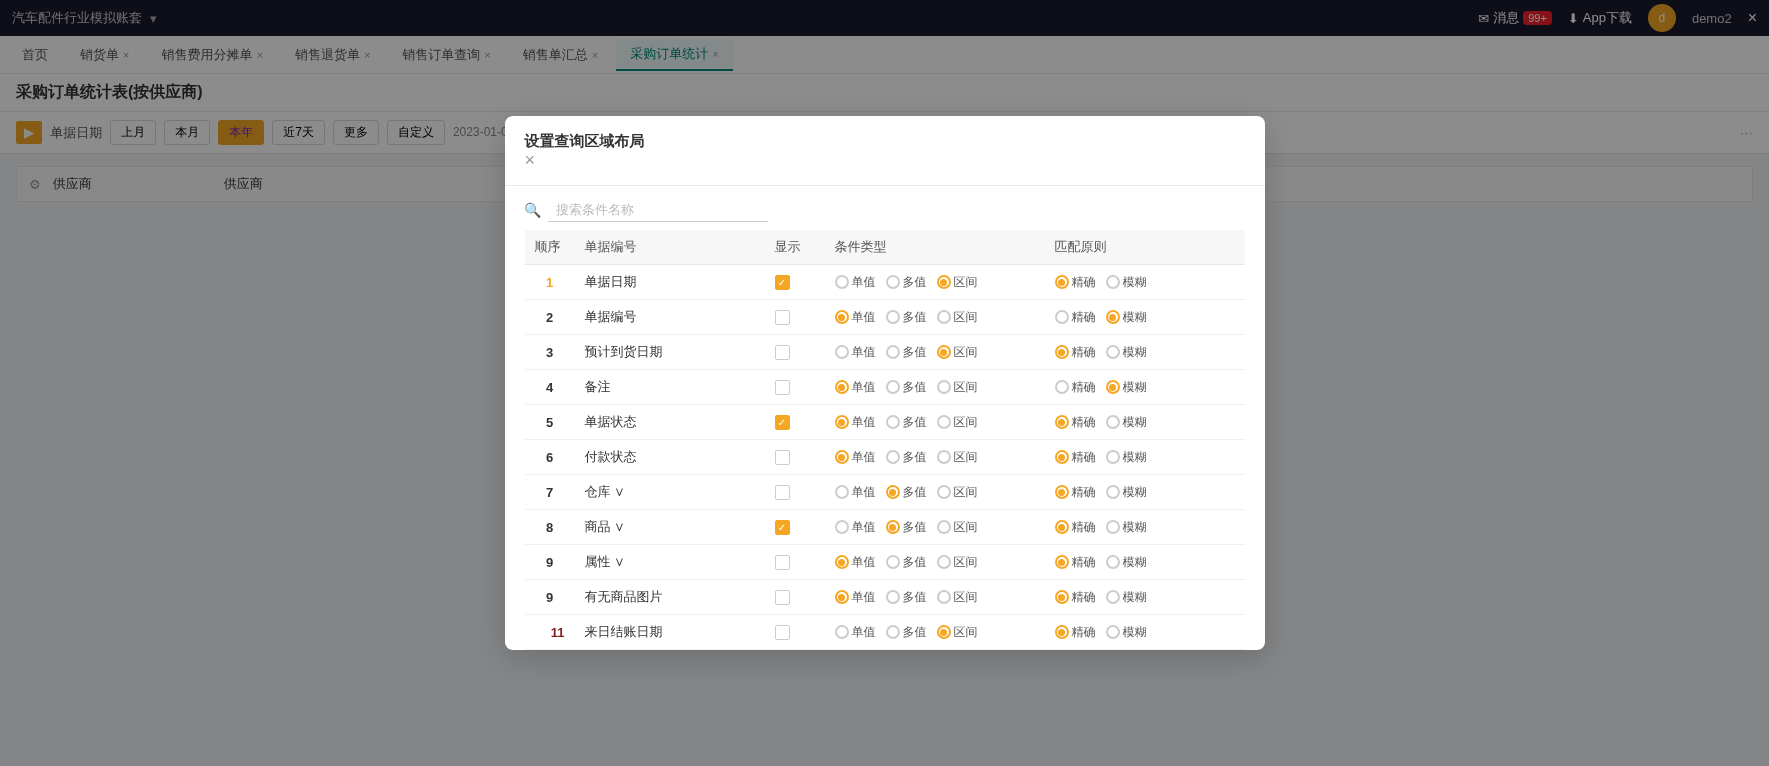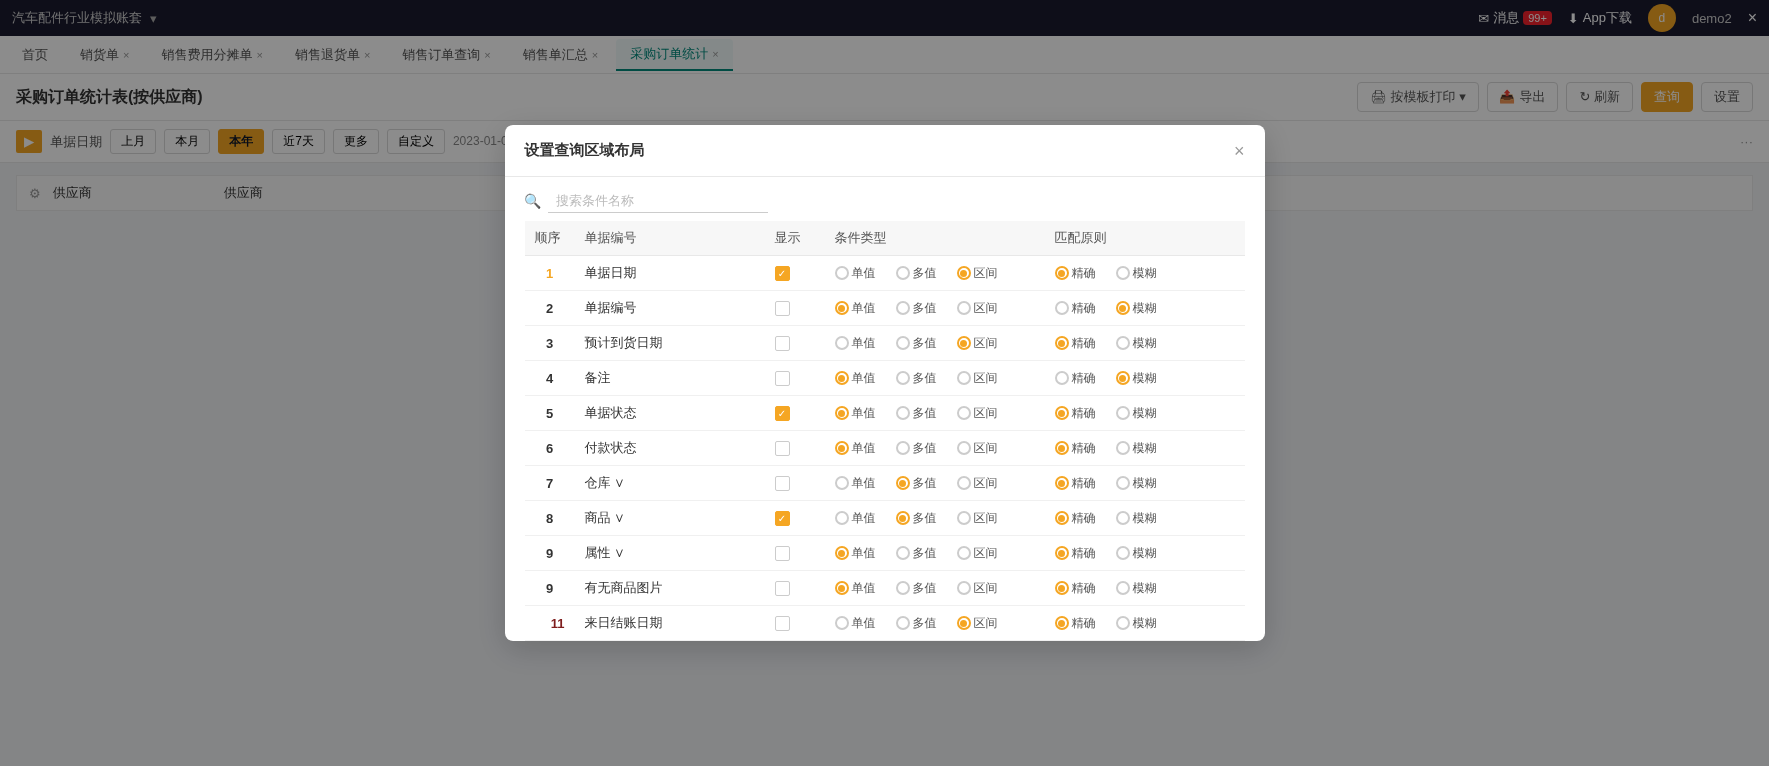--- a/index.html
+++ b/index.html
@@ -64,21 +64,21 @@
       background: #fff;
       padding: 8px 16px;
       display: flex;
       align-items: center;
       gap: 8px;
       border-bottom: 1px solid #e8e8e8;
     }
     .filter-arrow { background: #f5a623; color: #fff; border: none; padding: 4px 8px; cursor: pointer; border-radius: 2px; }
     .filter-label { color: #555; font-size: 13px; }
     .filter-btn { padding: 3px 10px; border-radius: 3px; cursor: pointer; border: 1px solid #d9d9d9; font-size: 12px; background: #fff; }
-    .filter-btn.active { background: #f5a623; color: #0f172a; border-color: #f5a623; font-weight: bold; }
+    .filter-btn.active { background: #f5a623; color: #6d28d9; border-color: #f5a623; }
     .filter-date { color: #888; font-size: 12px; }
     .filter-dots { color: #999; cursor: pointer; margin-left: auto; }
 
     
     .content-area { padding: 12px 16px; }
     .table-header-row {
       display: flex;
       align-items: center;
       background: #fafafa;
       border: 1px solid #e8e8e8;
@@ -102,22 +102,23 @@
       width: 760px;
       max-height: 680px;
       display: flex;
       flex-direction: column;
       box-shadow: 0 8px 32px rgba(0,0,0,0.18);
     }
     .modal-header {
       padding: 16px 20px;
       border-bottom: 1px solid #e8e8e8;
       display: flex;
-      align-items: flex-end;
+      align-items: flex-start;
       justify-content: space-between;
+      flex-direction: column;
     }
     .modal-title { font-size: 15px; font-weight: bold; color: #333; }
     .modal-close { cursor: pointer; color: #999; font-size: 18px; line-height: 1; }
     .modal-tabs {
       display: flex;
       padding: 0 20px;
       border-bottom: 1px solid #e8e8e8;
       gap: 0;
     }
     .modal-tab {
@@ -165,21 +166,21 @@
       text-align: left;
       border-bottom: 1px solid #e8e8e8;
       color: #555;
       font-weight: normal;
       white-space: nowrap;
     }
     .modal-table tbody tr { border-bottom: 1px solid #f0f0f0; }
     .modal-table td { padding: 8px 10px; vertical-align: middle; }
 
     
-    .radio-group { display: flex; align-items: center; gap: 20px; }
+    .radio-group { display: flex; align-items: center; gap: 10px; }
     .radio-item { display: flex; align-items: center; gap: 3px; cursor: pointer; white-space: nowrap; }
     .radio-circle {
       width: 14px; height: 14px; border-radius: 50%;
       border: 2px solid #ccc;
       display: flex; align-items: center; justify-content: center;
       flex-shrink: 0;
     }
     .radio-circle.checked { border-color: #f5a623; }
     .radio-circle.checked::after {
       content: '';
@@ -276,37 +277,20 @@
     <span class="tab-close">×</span>
   </div>
   <div class="tab-item active">
     <span>采购订单统计</span>
     <span class="tab-close">×</span>
   </div>
 </div>
 
 <div class="page-header">
   <h2 class="page-title">采购订单统计表(按供应商)</h2>
-  <div class="header-actions">
-    <button class="btn btn-outline">
-      <span>🖨</span>
-      <span>按模板打印</span>
-      <span> ▾</span>
-    </button>
-    <button class="btn btn-outline">
-      <span>📤</span>
-      <span>导出</span>
-    </button>
-    <button class="btn btn-outline">
-      <span>↻</span>
-      <span>刷新</span>
-    </button>
-    <button class="btn btn-primary">查询</button>
-    <button class="btn btn-outline">设置</button>
-  </div>
 </div>
 
 <div class="filter-bar">
   <button class="filter-arrow">▶</button>
   <span class="filter-label">单据日期</span>
   <button class="filter-btn">上月</button>
   <button class="filter-btn">本月</button>
   <button class="filter-btn active">本年</button>
   <button class="filter-btn">近7天</button>
   <button class="filter-btn">更多</button>

